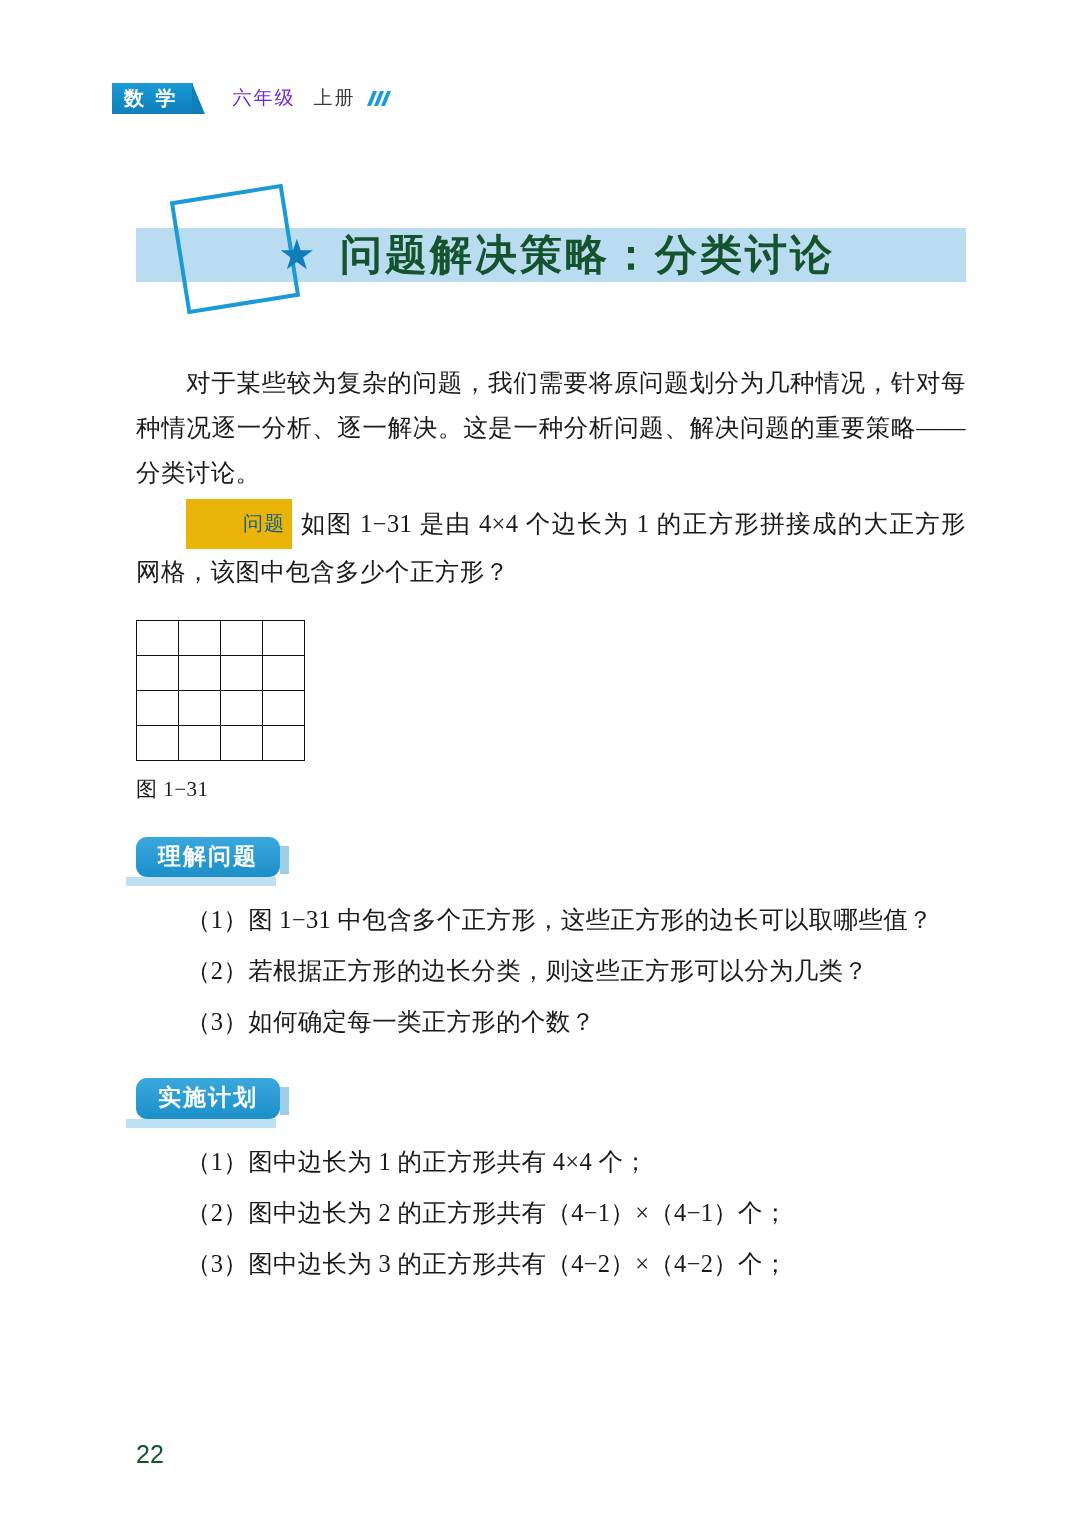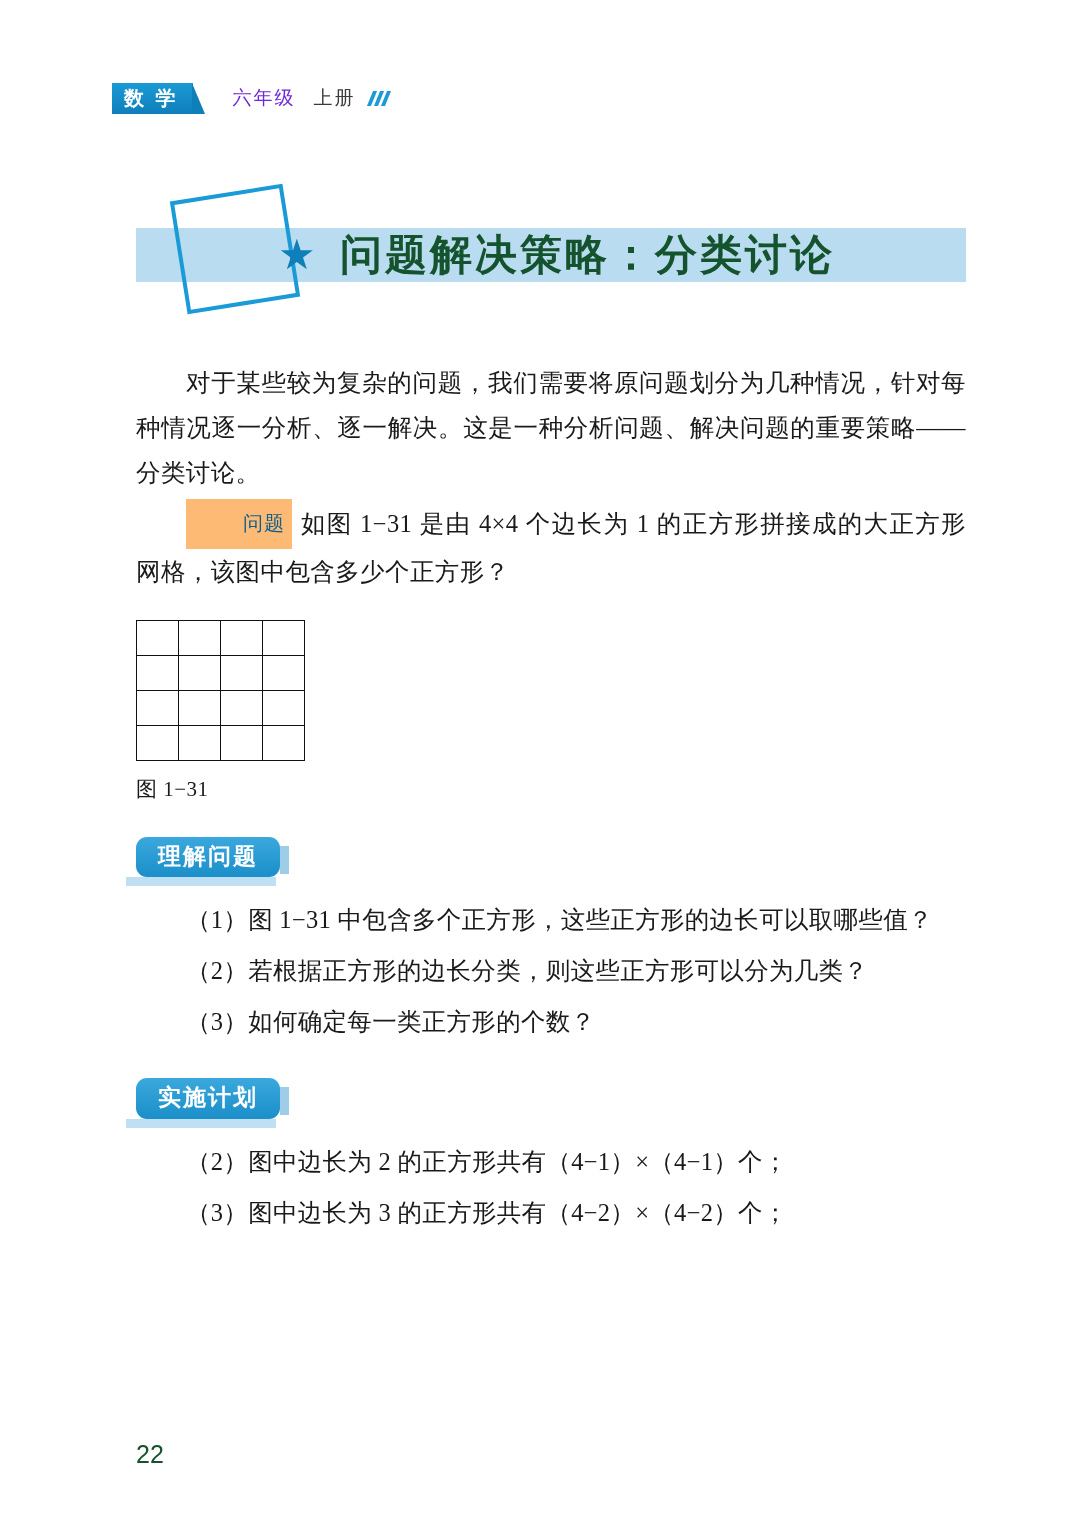--- a/index.html
+++ b/index.html
@@ -133,21 +133,21 @@
     font-size: 24.5px;
     line-height: 45px;
     letter-spacing: 0.4px;
     text-align: justify;
   }
   .indent {
     text-indent: 50px;
   }
   .qtag {
     display: inline-block;
-    background: #fdba74;
+    background: #eab308;
     color: #0d5f91;
     font-family: "Liberation Sans", sans-serif;
     font-size: 20px;
     padding: 2px 7px 3px 7px;
     margin-right: 8px;
     vertical-align: 2px;
     letter-spacing: 1px;
   }
 
   
@@ -296,20 +296,21 @@
       <p>（1）图 1−31 中包含多个正方形，这些正方形的边长可以取哪些值？</p>
       <p>（2）若根据正方形的边长分类，则这些正方形可以分为几类？</p>
       <p>（3）如何确定每一类正方形的个数？</p>
     </div>
   </div>
 
 
   <div class="sec">
     <span class="sec-label">实施计划</span>
     <div class="sec-items">
+      <p>（1）图中边长为 1 的正方形共有 4×4 个；</p>
       <p>（2）图中边长为 2 的正方形共有（4−1）×（4−1）个；</p>
       <p>（3）图中边长为 3 的正方形共有（4−2）×（4−2）个；</p>
     </div>
   </div>
 
 </div>
 
 <div class="pagenum">22</div>
 
 </body></html>

